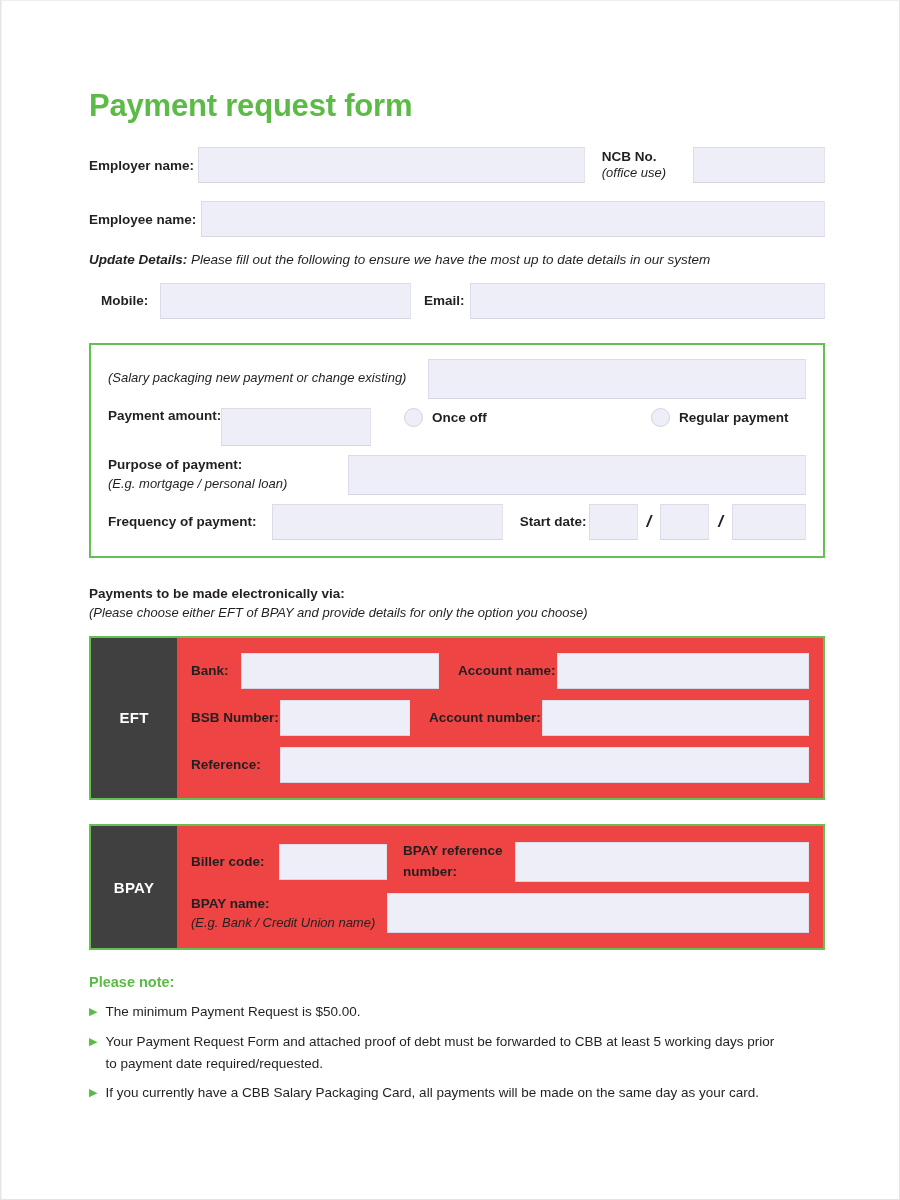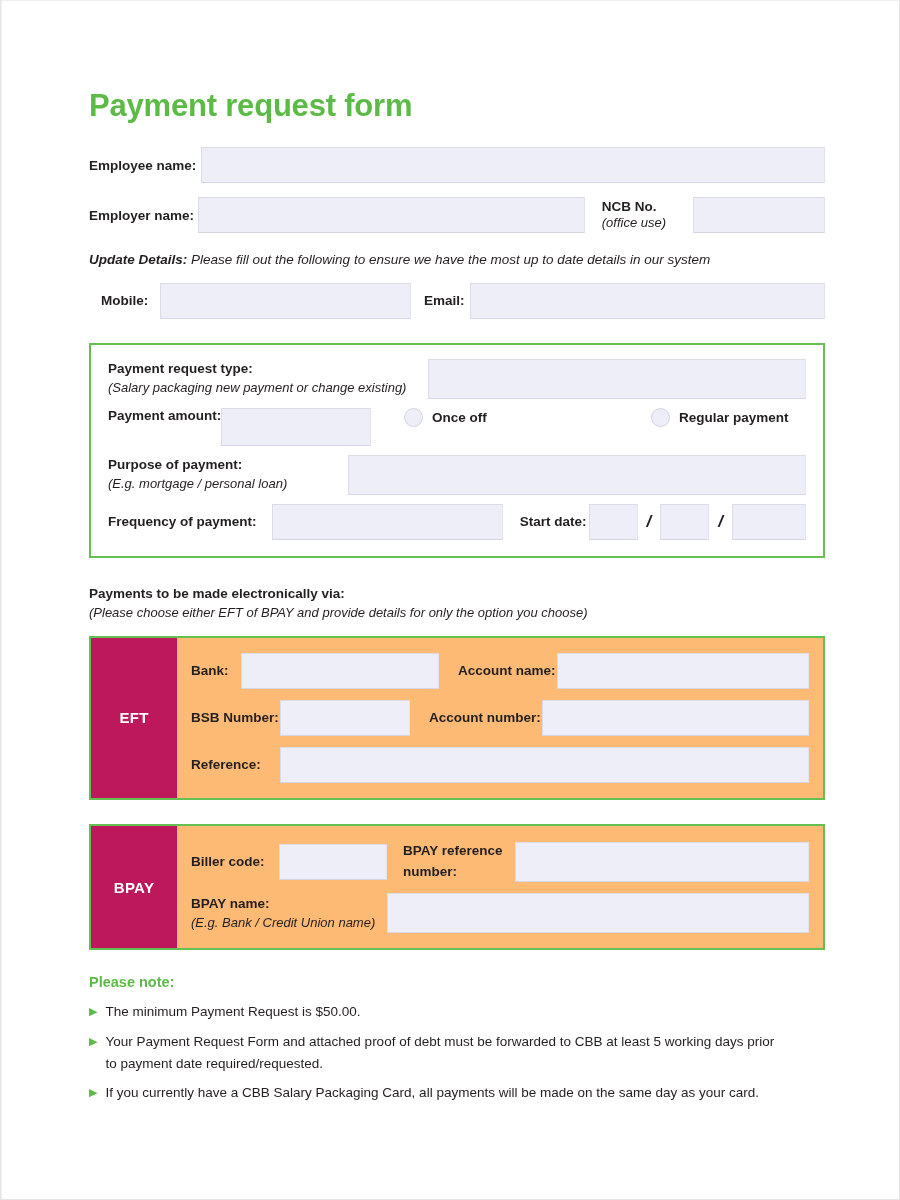--- a/index.html
+++ b/index.html
@@ -165,33 +165,33 @@
 
   
   .pay-block {
     display: flex;
     border: 2px solid #63c051;
     margin-bottom: 24px;
   }
   .pay-tag {
     width: 86px;
     flex: none;
-    background: #be185d;
+    background: #404040;
     color: #ffffff;
     font-size: 15px;
     font-weight: 700;
     display: flex;
     align-items: center;
     justify-content: center;
     letter-spacing: 0.3px;
   }
   .pay-body {
     flex: 1;
     padding: 15px 14px 15px 14px;
-    background: #fdba74;
+    background: #ef4444;
   }
   .pay-body .row + .row { margin-top: 11px; }
 
   
   .eft-r1 .l-bank { width: 50px; }
   .eft-r1 .f-bank { width: 198px; }
   .eft-r1 .l-accname { width: 118px; padding-left: 19px; }
   .eft-r1 .f-accname { flex: 1; }
 
   .eft-r2 .l-bsb { width: 89px; }
@@ -238,52 +238,51 @@
   }
   .note-text { flex: 1; padding-right: 40px; }
 </style>
 </head>
 <body>
 
 <div class="page">
   <div class="sheet">
 
     <h1 class="form-title">Payment request form</h1>
-
-    <div class="row r-employee">
-      <span class="lbl">Employee name:</span>
-      <span class="fbox"></span>
-    </div>
 
     <div class="row r-employer">
       <span class="lbl">Employer name:</span>
       <span class="fbox f-employer"></span>
       <span class="ncb-label">
         <span class="lbl">NCB No.</span>
         <span class="sub">(office use)</span>
       </span>
       <span class="fbox f-ncb"></span>
     </div>
 
+    <div class="row r-employee">
+      <span class="lbl">Employee name:</span>
+      <span class="fbox"></span>
+    </div>
+
     <p class="update-line">
       <span class="ul-strong">Update Details:</span><span class="ul-text"> Please fill out the following to ensure we have the most up to date details in our system</span>
     </p>
 
     <div class="row r-contact">
       <span class="lbl l-mobile">Mobile:</span>
       <span class="fbox f-mobile"></span>
       <span class="lbl l-email">Email:</span>
       <span class="fbox f-email"></span>
     </div>
 
     <div class="green-panel">
 
       <div class="pr-type">
         <span class="txt">
-          <span class="lbl">Payment request type:</span>
           <span class="sub">(Salary packaging new payment or change existing)</span>
         </span>
         <span class="fbox"></span>
       </div>
 
       <div class="pr-amount">
         <span class="lbl">Payment amount:</span>
         <span class="fbox f-amount"></span>
         <span class="radio-group">
           <span class="radio-item">

